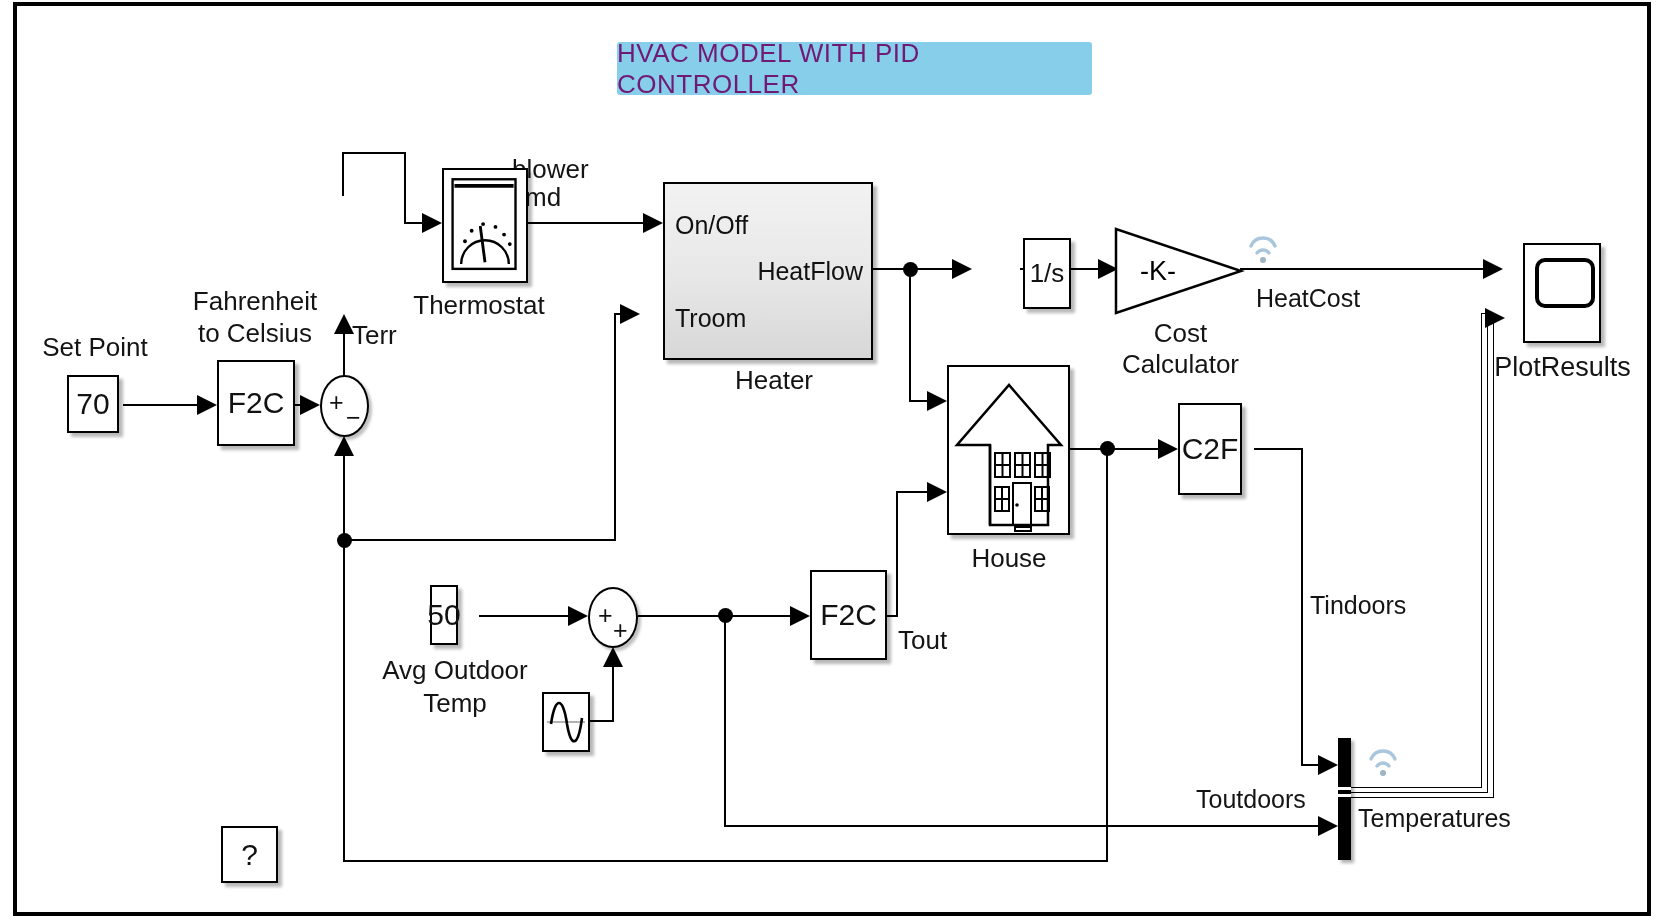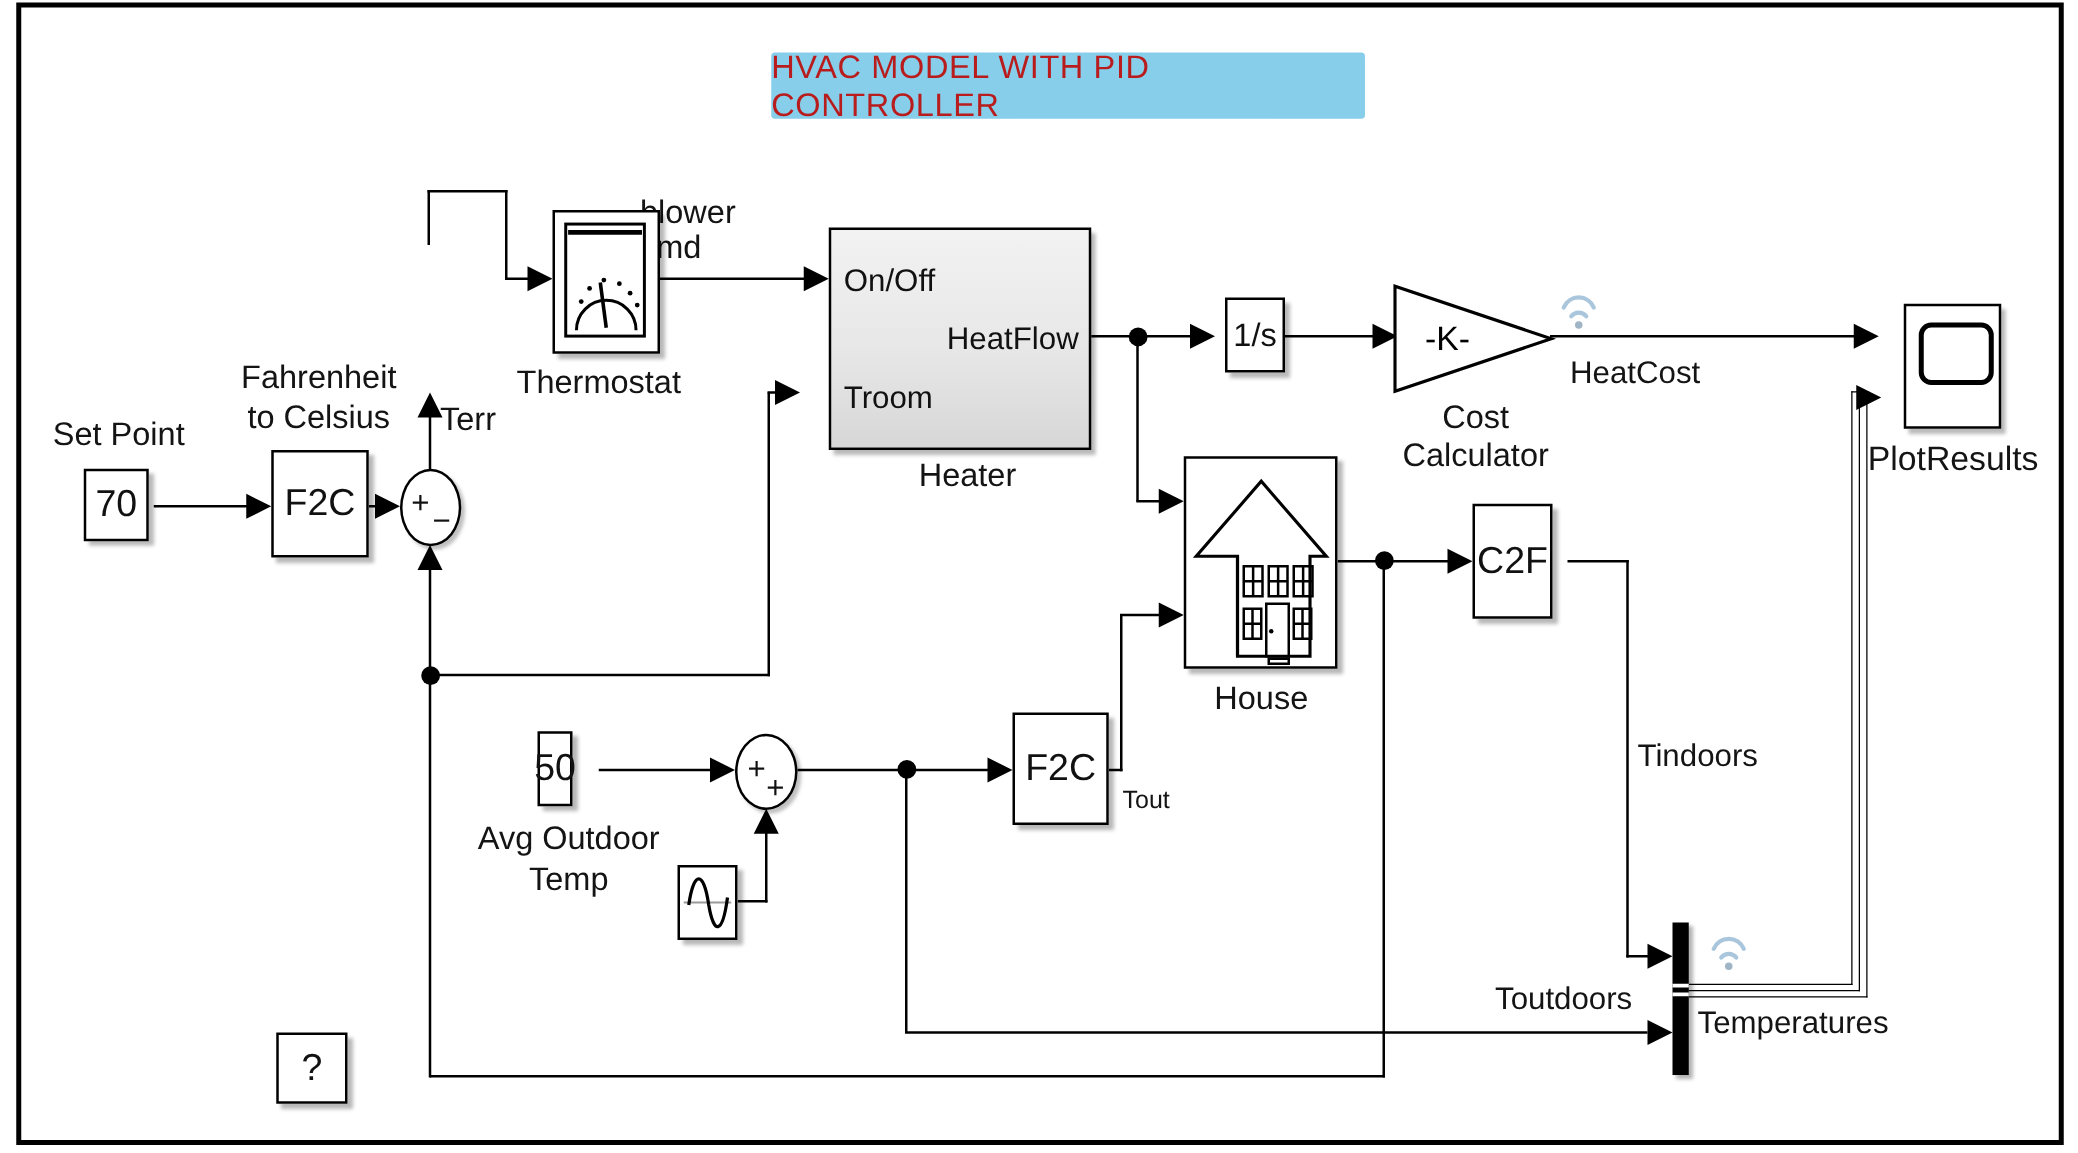--- a/index.html
+++ b/index.html
@@ -1,21 +1,21 @@
 <!DOCTYPE html>
 <html><head>
 <meta charset="utf-8">
 <style>
   html,body{margin:0;padding:0;background:#ffffff;}
   #stage{position:relative;width:1662px;height:922px;background:#fff;overflow:hidden;
          font-family:"Liberation Sans", sans-serif;color:#111;}
   #frame{position:absolute;left:13px;top:2px;width:1630px;height:906px;border:4px solid #000;}
   .banner{position:absolute;left:617px;top:42px;width:475px;height:53px;background:#87CEEB;
           border-radius:3px;display:flex;align-items:center;justify-content:center;
-          font-size:26px;color:#b91c1c;letter-spacing:0.5px;}
+          font-size:26px;color:#701a75;letter-spacing:0.5px;}
   .blk{position:absolute;background:#fff;border:2px solid #000;box-shadow:4px 4px 3px rgba(0,0,0,0.28);
        display:flex;align-items:center;justify-content:center;box-sizing:border-box;}
   .btxt{font-size:30px;}
   .sum{position:absolute;background:#fff;border:2px solid #000;border-radius:50%;
        box-shadow:3px 3px 3px rgba(0,0,0,0.25);box-sizing:border-box;}
   .sum span{position:absolute;font-size:25px;line-height:1;}
   .lbl{position:absolute;font-size:26px;line-height:31px;white-space:nowrap;color:#141414;}
   .ctr{text-align:center;}
   .ln{position:absolute;background:#000;}
   .ar{position:absolute;width:0;height:0;border-top:10px solid transparent;
@@ -74,21 +74,21 @@
   <div class="ar" style="left:1098px;top:259px"></div>
 
   <div class="ln" style="left:1240px;top:268px;width:245px;height:2px"></div>
   <div class="ar" style="left:1483px;top:259px"></div>
   <div class="lbl" style="left:1256px;top:283px;font-size:25px">HeatCost</div>
 
   <div class="ln" style="left:887px;top:615px;width:11px;height:2px"></div>
   <div class="ln" style="left:896px;top:492px;width:2px;height:125px"></div>
   <div class="ln" style="left:896px;top:491px;width:35px;height:2px"></div>
   <div class="ar" style="left:927px;top:482px"></div>
-  <div class="lbl" style="left:898px;top:625px;font-size:20px">Tout</div>
+  <div class="lbl" style="left:898px;top:625px;font-size:26px">Tout</div>
 
   <div class="ln" style="left:1070px;top:448px;width:92px;height:2px"></div>
   <div class="ar" style="left:1158px;top:439px"></div>
   <div class="dot" style="left:1100px;top:441px"></div>
 
   <div class="ln" style="left:1106px;top:449px;width:2px;height:413px"></div>
   <div class="ln" style="left:344px;top:860px;width:764px;height:2px"></div>
   <div class="ln" style="left:343px;top:452px;width:2px;height:410px"></div>
   <div class="au" style="left:334px;top:436px"></div>
   <div class="dot" style="left:337px;top:533px"></div>
@@ -164,21 +164,21 @@
   </div>
   <div class="lbl ctr" style="left:409px;top:290px;width:140px">Thermostat</div>
 
   <div class="blk grad" style="left:663px;top:182px;width:210px;height:178px">
     <span class="port" style="left:10px;top:29px">On/Off</span>
     <span class="port" style="right:8px;top:75px">HeatFlow</span>
     <span class="port" style="left:10px;top:122px">Troom</span>
   </div>
   <div class="lbl ctr" style="left:704px;top:365px;width:140px">Heater</div>
 
-  <div class="blk" style="left:980px;top:238px;width:48px;height:60px">
+  <div class="blk" style="left:1023px;top:238px;width:48px;height:71px">
     <span style="font-size:26px">1/s</span>
   </div>
 
   <div style="position:absolute;left:1114px;top:227px">
     <svg width="132" height="88" viewBox="0 0 132 88">
       <polygon points="2,2 2,86 127,44" fill="#fff" stroke="#000" stroke-width="2.5"></polygon>
       <text x="26" y="53" font-size="27" font-family="Liberation Sans, sans-serif">-K-</text>
     </svg>
   </div>
   <div class="lbl ctr" style="left:1108px;top:318px;width:145px;line-height:31px">

